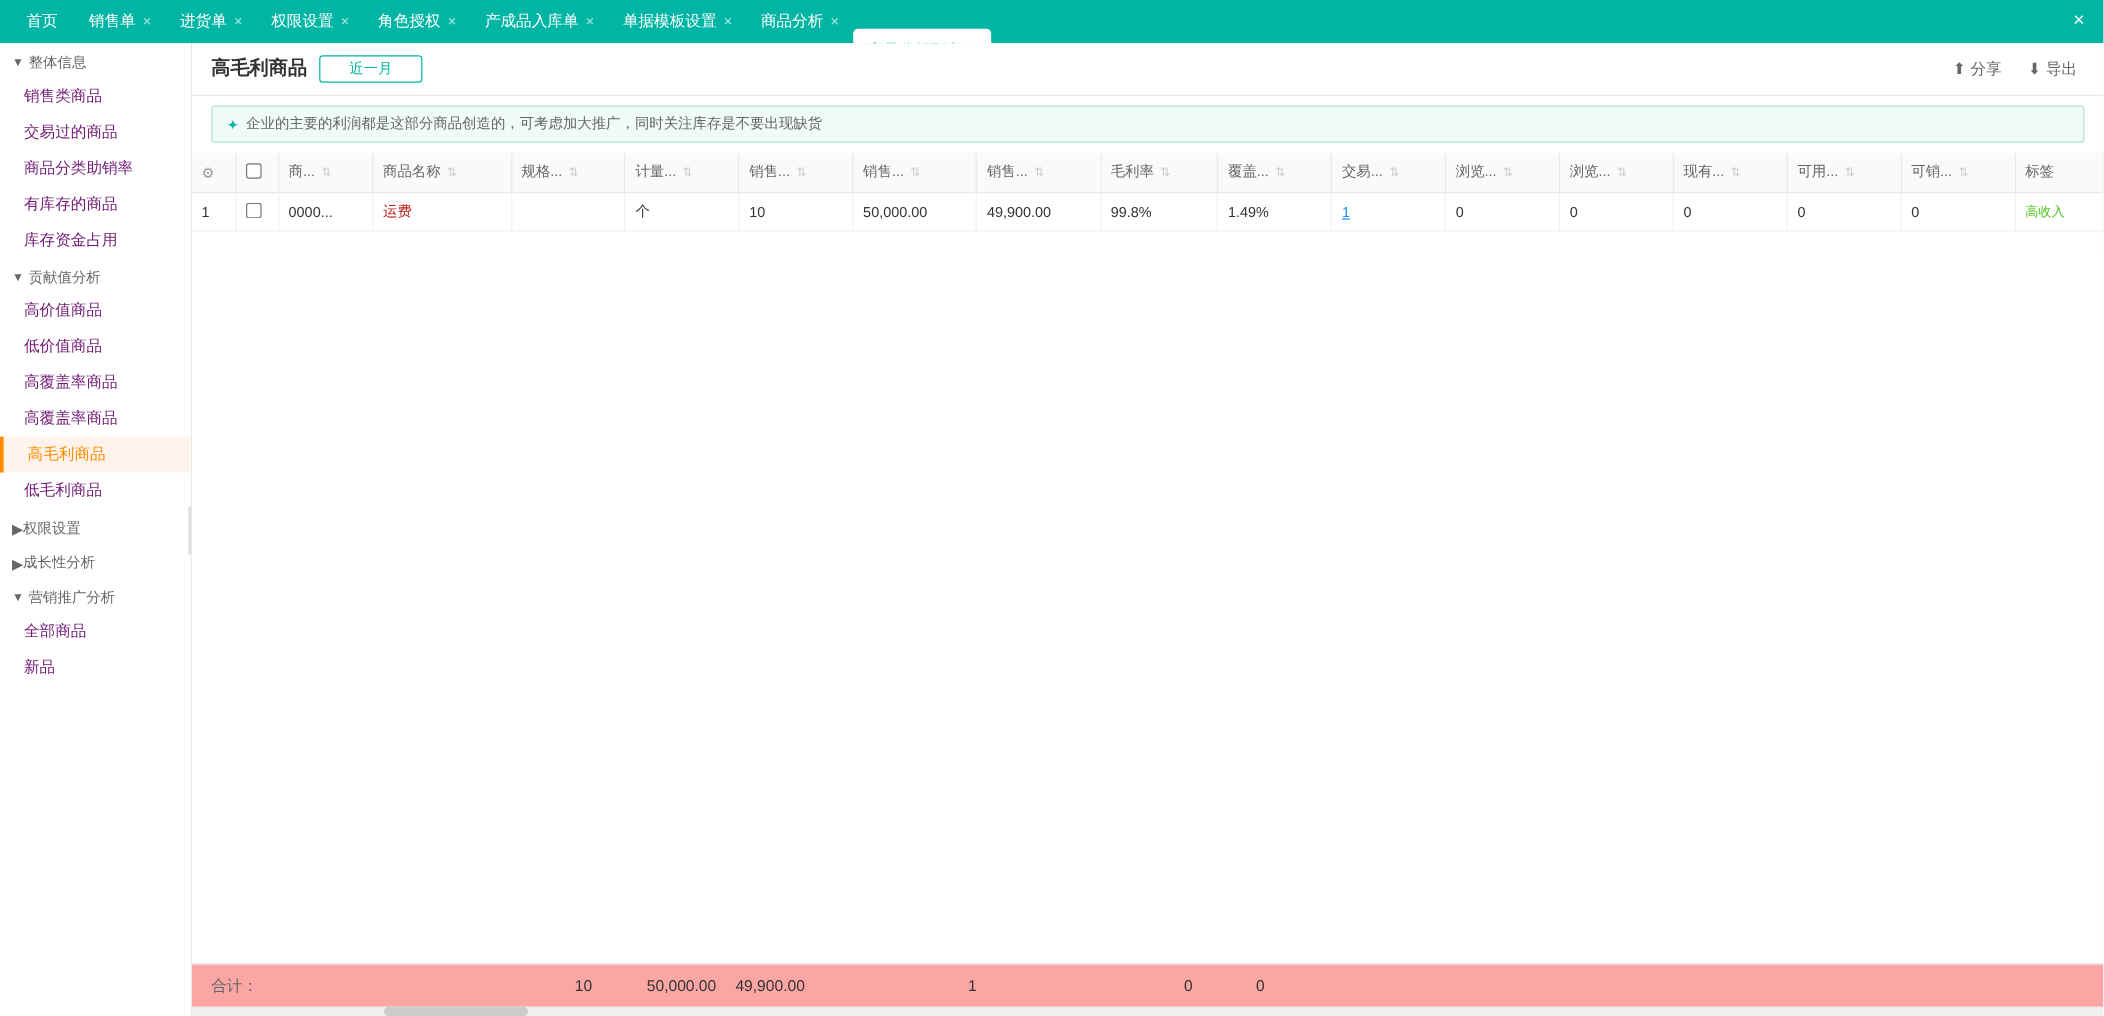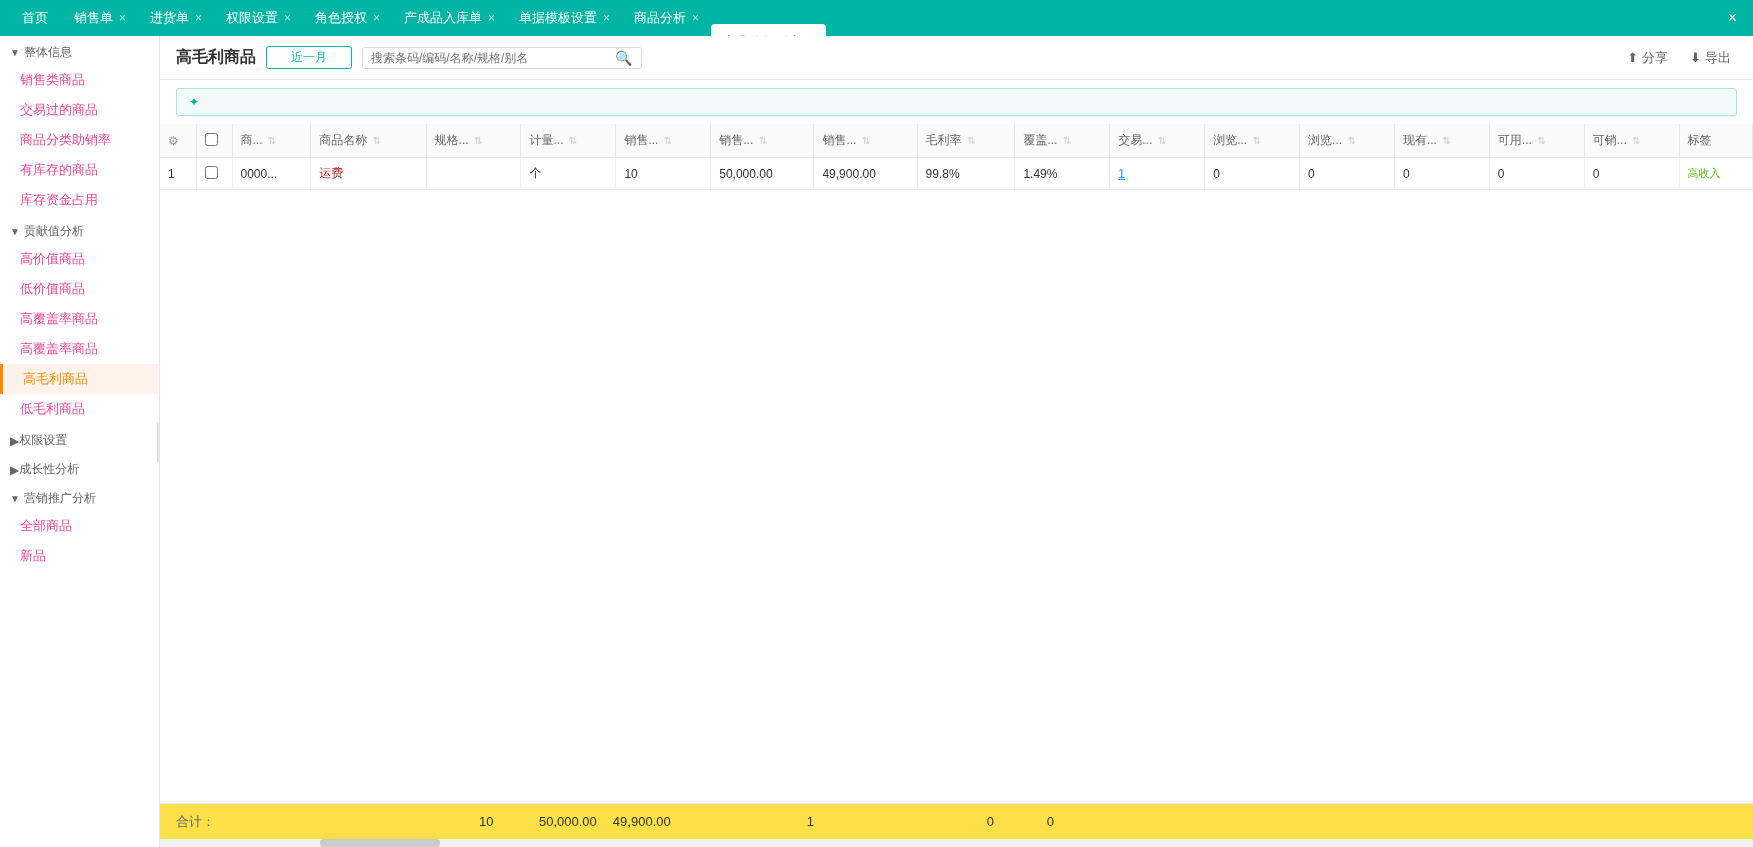--- a/index.html
+++ b/index.html
@@ -87,21 +87,21 @@
       color: #666;
       cursor: pointer;
     }
     .sidebar-group-title .arrow {
       margin-right: 4px;
       font-size: 10px;
     }
     .sidebar-item {
       padding: 6px 10px 6px 20px;
       font-size: 13px;
-      color: #ec4899;
+      color: #701a75;
       cursor: pointer;
       white-space: nowrap;
     }
     .sidebar-item.active {
       background: #fff3ec;
       color: #ff8c00;
       border-left: 3px solid #ff8c00;
     }
     .sidebar-section-collapsed {
       display: flex;
@@ -241,21 +241,21 @@
       color: #1890ff;
       cursor: pointer;
       text-decoration: underline;
     }
 
     
     .footer-summary {
       display: flex;
       align-items: center;
       padding: 6px 16px;
-      background: #fde047;
+      background: #fca5a5;
       border-top: 1px solid #e8e8e8;
       font-size: 13px;
       color: #333;
       min-height: 36px;
     }
     .footer-summary .label {
       color: #666;
       margin-right: 16px;
       white-space: nowrap;
     }
@@ -405,38 +405,35 @@
     <div class="sidebar-item">
       <span>新品</span>
     </div>
   </div>
 
   <div class="content-area">
 
     <div class="content-header">
       <span class="content-title">高毛利商品</span>
       <button class="time-filter-btn">近一月</button>
-      <div class="search-box">
-        <input type="text" placeholder="搜索条码/编码/名称/规格/别名" style="">
-        <span class="search-icon">🔍</span>
-      </div>
       <div class="header-actions">
         <div class="action-btn">
           <span>⬆</span>
           <span>分享</span>
         </div>
         <div class="action-btn">
           <span>⬇</span>
           <span>导出</span>
         </div>
       </div>
     </div>
 
     <div class="info-banner">
       <span class="star-icon">✦</span>
+      <span>企业的主要的利润都是这部分商品创造的，可考虑加大推广，同时关注库存是不要出现缺货</span>
     </div>
 
     <div class="table-container">
       <table>
         <thead>
           <tr>
             <th style="width:36px;">
               <span class="settings-icon">⚙</span>
             </th>
             <th style="width:36px;">

